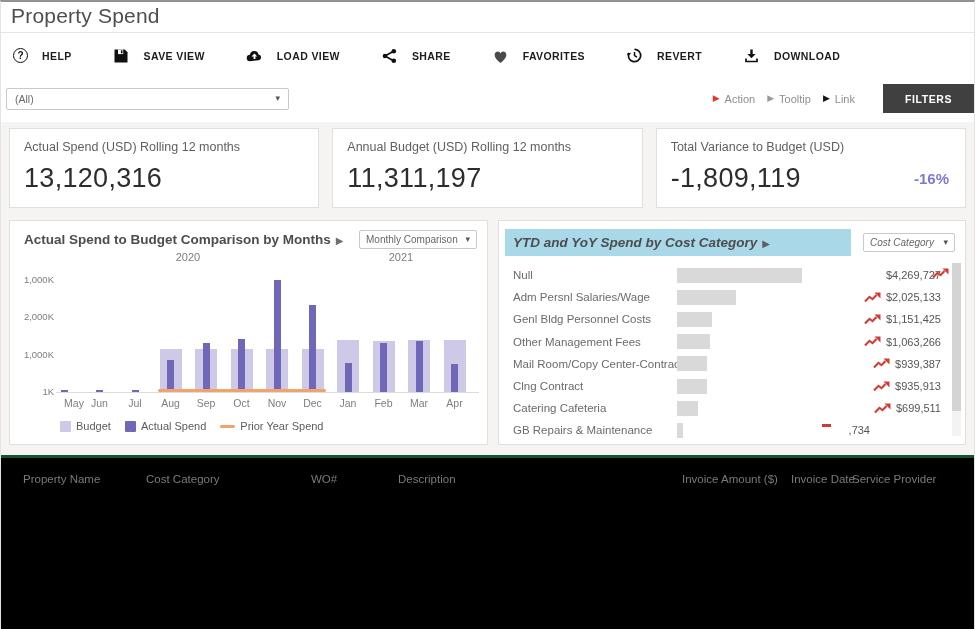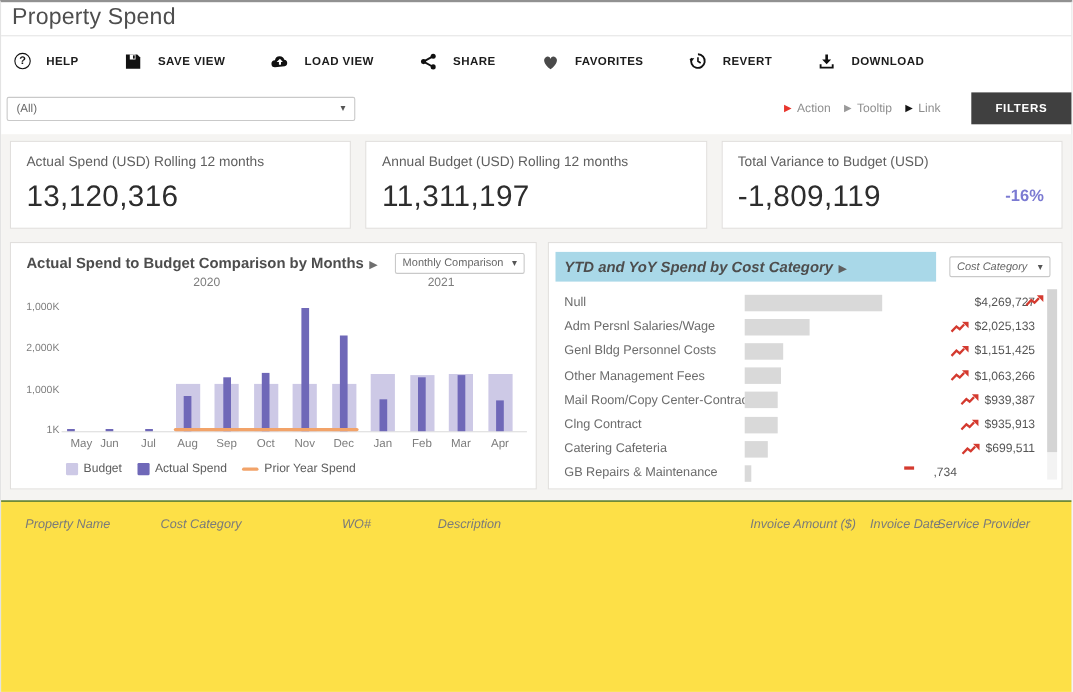--- a/index.html
+++ b/index.html
@@ -21,21 +21,21 @@
   .toolbar { display:flex; align-items:center; gap:41px; padding:14px 0 12px 12px; }
   .tb-item { display:flex; align-items:center; gap:14px; cursor:pointer; }
   .tb-label { font-size:10.5px; font-weight:700; color:#1c1c1c; letter-spacing:0.4px; }
   .tb-icon { width:17px; height:17px; display:flex; align-items:center; justify-content:center; }
   .help-circle { width:15px; height:15px; border:1.7px solid #111; border-radius:50%;
     display:flex; align-items:center; justify-content:center; font-size:10px; font-weight:700; color:#111; }
   
   .filter-row { display:flex; align-items:center; padding:8px 0 9px 5px; }
   .ddl { border:1px solid #c9c9c9; border-radius:2px; background:#fff; display:flex;
     align-items:center; justify-content:space-between; cursor:pointer; }
-  .all-select { width:317px; height:22px; padding:0 8px; font-size:10.5px; color:#6a6a6a; }
+  .all-select { width:283px; height:22px; padding:0 8px; font-size:10.5px; color:#6a6a6a; }
   .caret { color:#555; font-size:9px; line-height:1; }
   .fr-right { margin-left:auto; display:flex; align-items:center; gap:12px; }
   .legend-item { font-size:11px; color:#8e8e8e; display:flex; gap:5px; align-items:center; }
   .play { font-size:9px; line-height:1; }
   .play.red { color:#e8352c; } .play.gray { color:#9a9a9a; } .play.black { color:#141414; }
   .filters-btn { background:#404040; color:#fff; font-size:10.5px; font-weight:700; letter-spacing:0.6px;
     height:29px; width:91px; margin-left:16px; display:flex; align-items:center; justify-content:center; cursor:pointer; }
   
   .main { background:#f5f4f2; padding:6px 8px 10px; }
   .kpi-row { display:flex; gap:13px; }
@@ -77,21 +77,21 @@
   .yoy-barzone { width:132px; }
   .yoy-bar { height:15px; }
   .yoy-value { flex:1; display:flex; justify-content:flex-end; align-items:center; gap:5px;
     padding-right:24px; font-size:11px; color:#555; position:relative; }
   .tico { display:flex; align-items:center; }
   .ovl { position:absolute; right:16px; top:-1px; }
   .dash { width:9px; height:2.5px; background:#d43a2f; display:inline-block; margin-bottom:10px; }
   .vscroll { position:absolute; top:42px; right:4px; bottom:8px; width:9px; background:#f3f3f3; }
   .vthumb { width:9px; height:148px; background:#d4d4d4; }
   
-  .table-panel { flex:1; background:#fde047; border-top:1px solid #14532d; margin-top:0;font-style:italic; }
+  .table-panel { flex:1; background:#000000; border-top:3px solid #14532d; margin-top:0; }
   .thead { display:flex; padding:15px 0 0 22px; font-size:11.5px; color:#7a7a7a; }
   .th { white-space:nowrap; }
   .th.c1{width:123px;} .th.c2{width:165px;} .th.c3{width:87px;} .th.c4{width:284px;}
   .th.c5{width:109px;} .th.c6{width:61px;} .th.c7{flex:1;}
 </style>
 </head>
 <body>
 
 <div class="app">
 

